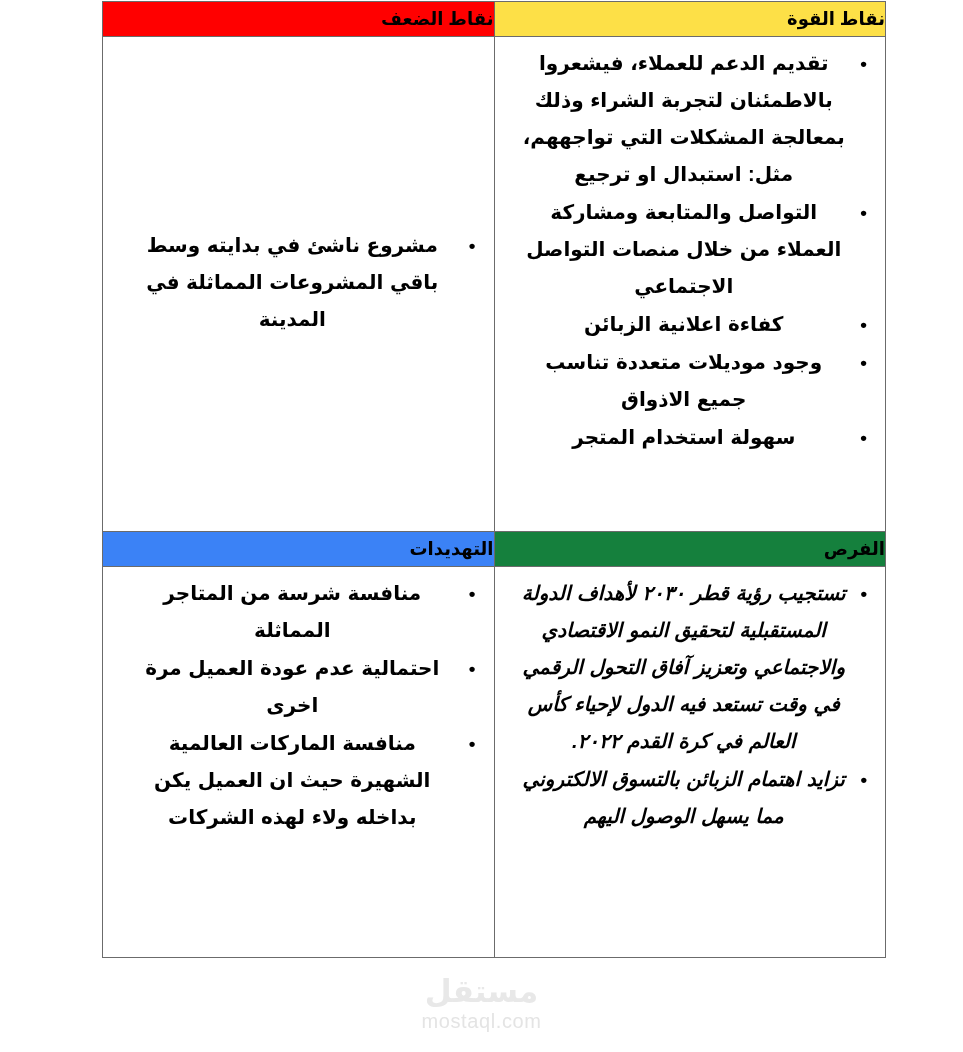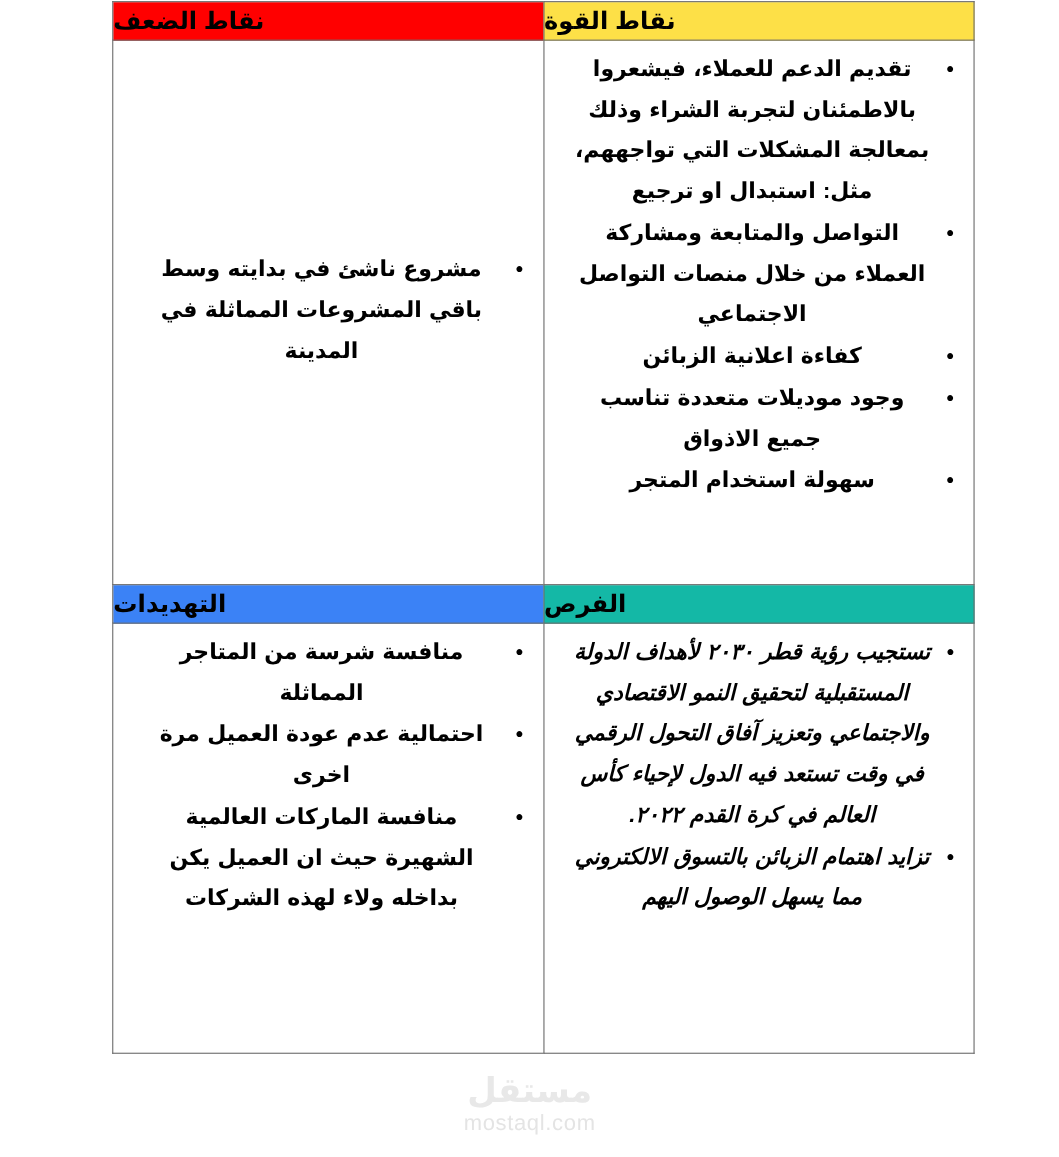--- a/index.html
+++ b/index.html
@@ -38,31 +38,31 @@
 
   .swot-table td {
     border: 1.6px solid #6b6b6b;
     vertical-align: top;
     padding: 0;
     width: 50%;
   }
 
   .hdr {
     height: 34px;
-    text-align: left;
+    text-align: right;
     vertical-align: middle;
     font-weight: bold;
-    font-size: 22px;
+    font-size: 18px;
     line-height: 34px;
     letter-spacing: 0.2px;
     border: 1.6px solid #5a5a2a;
   }
   .hdr-strengths     { background: #fde047; }
   .hdr-weaknesses    { background: #FF0000; border-color:#7a2020; }
-  .hdr-opportunities { background: #14b8a6; border-color:#7a7a16; }
+  .hdr-opportunities { background: #15803d; border-color:#7a7a16; }
   .hdr-threats       { background: #3b82f6; border-color:#17607f; }
 
   .cell-body {
     padding: 8px 14px 10px 14px;
   }
   .cell-strengths  { height: 494px; }
   .cell-weaknesses { height: 494px; }
   .cell-opps       { height: 390px; font-style: italic; }
   .cell-threats    { height: 390px; }
 

